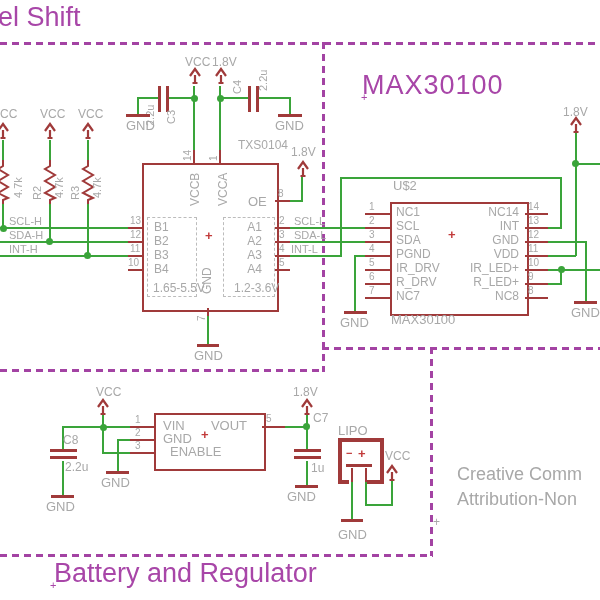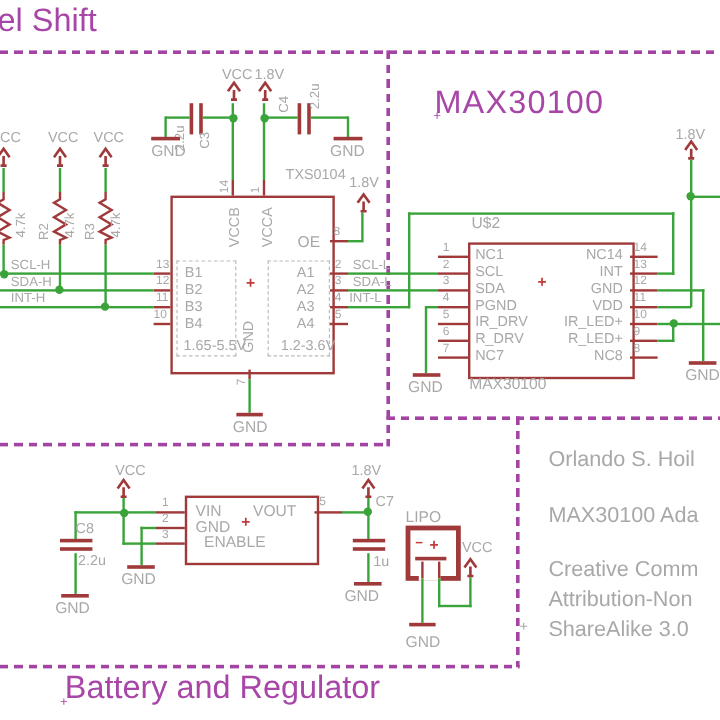--- a/index.html
+++ b/index.html
@@ -37,25 +37,22 @@
   <div class="dv" style="left:430px;top:347px;height:209px"></div>
   <div class="dh" style="left:0;top:554px;width:433px"></div>
 
   <div class="t title" style="left:-2px;top:3px">el Shift</div>
   <div class="t title" style="left:362px;top:71px;letter-spacing:1px">MAX30100</div>
   <div class="t title" style="left:54px;top:559px">Battery and Regulator</div>
   <div class="t pcross" style="left:361px;top:92px">+</div>
   <div class="t pcross" style="left:50px;top:580px">+</div>
   <div class="t gcross" style="left:433px;top:516px">+</div>
 
-  <div class="t g s18" style="left:457px;top:373px">Orlando S. Hoil</div>
-  <div class="t g s18" style="left:457px;top:420px">MAX30100 Ada</div>
   <div class="t g s18" style="left:457px;top:490px">Attribution-Non</div>
   <div class="t g s18" style="left:457px;top:465px">Creative Comm</div>
-  <div class="t g s18" style="left:457px;top:515px">ShareAlike 3.0</div>
 
   <div class="t g s12" style="left:0;top:108px">CC</div>
   <div class="t g s12" style="left:40px;top:108px">VCC</div>
   <div class="t g s12" style="left:78px;top:108px">VCC</div>
   <svg width="14" height="20" style="left:-4px;top:121px">
       <path d="M2 10 L7 3 L12 10 M7 9 V17 M4.5 17 h5" fill="none" stroke="#a03a3a" stroke-width="2.2"></path>
     </svg>
   <svg width="14" height="20" style="left:43px;top:121px">
       <path d="M2 10 L7 3 L12 10 M7 9 V17 M4.5 17 h5" fill="none" stroke="#a03a3a" stroke-width="2.2"></path>
     </svg>

